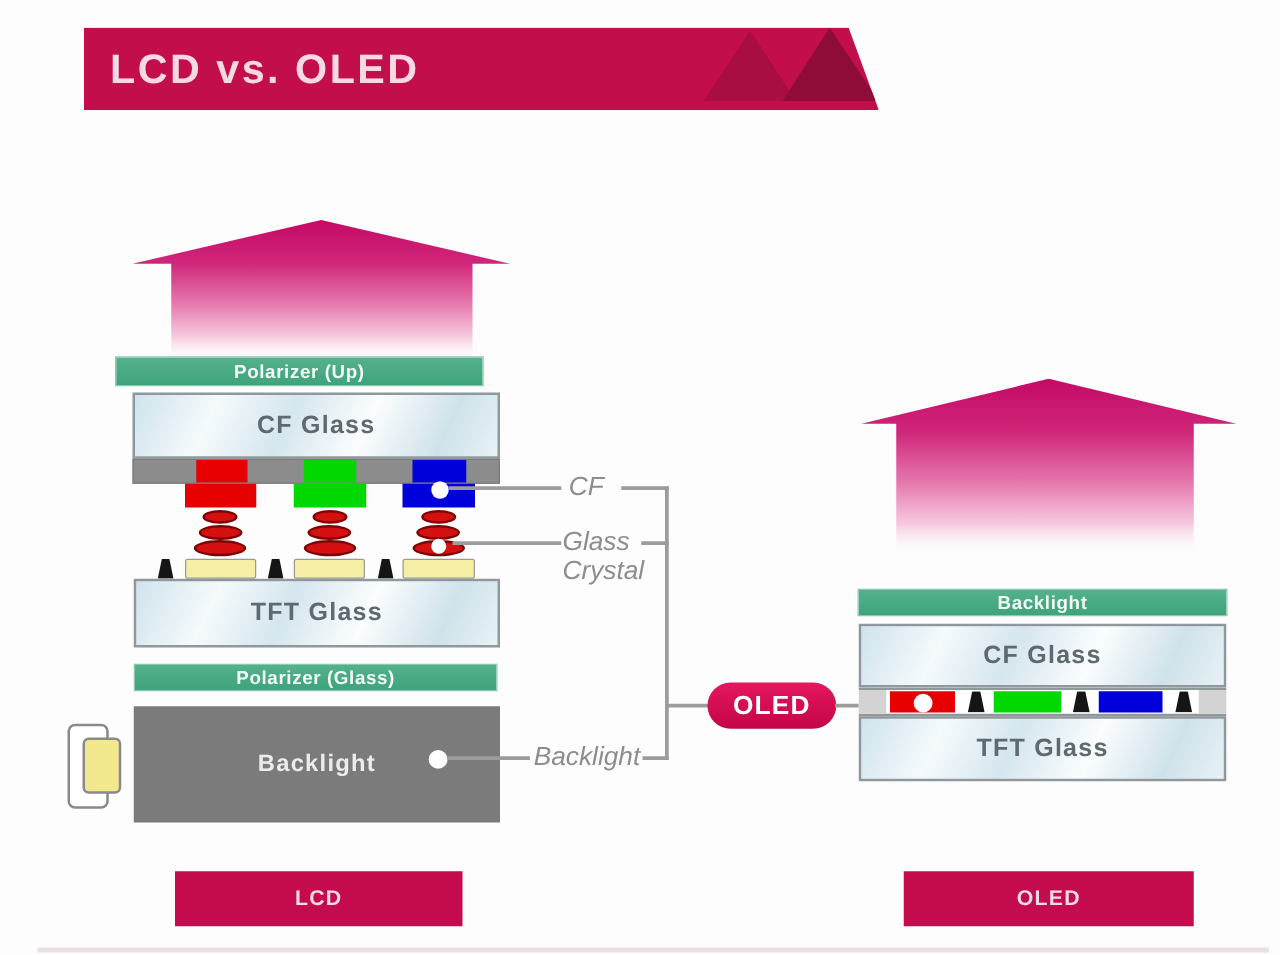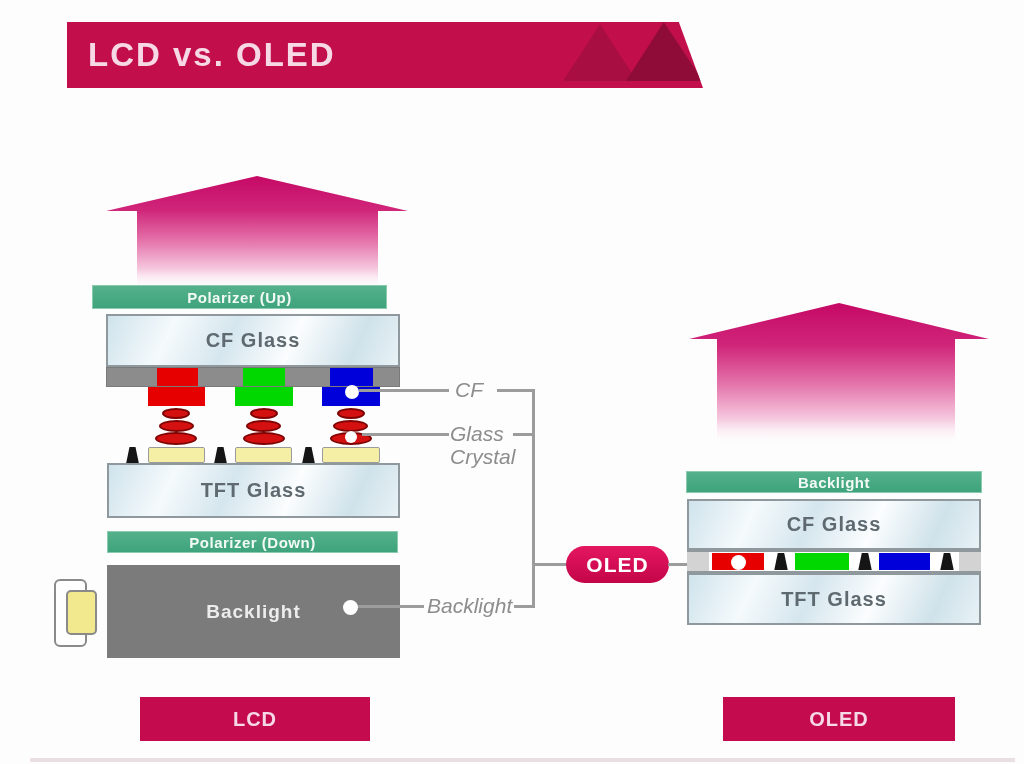--- a/index.html
+++ b/index.html
@@ -26,21 +26,21 @@
             color:#f2faf6;font-size:15px;font-weight:700;letter-spacing:.5px;}
   .glass{position:absolute;border:2px solid var(--glass-border,#8e989d);
          background:linear-gradient(115deg,#cfe3ec 0%,#f5fafc 22%,#d5e6ee 42%,#fbfdfe 63%,#cfe2ea 84%,#e8f2f6 100%);
          display:flex;align-items:center;justify-content:center;
          color:var(--glass-text,#5e6a70);font-size:20px;font-weight:700;letter-spacing:1px;}
   .line{position:absolute;background:var(--line-gray,#9c9c9c);}
   .anno{position:absolute;color:var(--annotation-text,#8d8d8d);font-size:21px;line-height:22px;font-style:italic;}
   .dot{position:absolute;background:#ffffff;border-radius:50%;}
   .caption{position:absolute;width:230px;height:44px;background:var(--caption-box,#c30b4e);
            display:flex;align-items:center;justify-content:center;
-           color:var(--title-text,#f3d0de);font-size:20px;font-weight:700;letter-spacing:1px;}
+           color:var(--title-text,#f3d0de);font-size:17px;font-weight:700;letter-spacing:1px;}
   .trap{position:absolute;background:var(--tft-black,#151515);
         clip-path:polygon(30% 0,70% 0,92% 100%,8% 100%);}
   .oval{position:absolute;border-radius:50%;background:var(--lc-red,#d51010);
         border:2px solid var(--lc-red-border,#7e0404);box-sizing:border-box;}
   .electrode{position:absolute;background:var(--electrode-yellow,#f5efa6);
              border:1px solid #9a9a9a;border-radius:2px;box-sizing:border-box;}
 
   
   .graystrip{position:absolute;left:106px;top:367px;width:294px;height:20px;
              background:var(--filter-strip-gray,#8c8c8c);border:1px solid #7a7a7a;box-sizing:border-box;}
@@ -128,21 +128,21 @@
   <div class="trap" style="left:213px;top:447px;width:15px;height:16px;"></div>
   <div class="electrode" style="left:235px;top:447px;width:57px;height:16px;"></div>
   <div class="trap" style="left:301px;top:447px;width:15px;height:16px;"></div>
   <div class="electrode" style="left:322px;top:447px;width:58px;height:16px;"></div>
 
   <div class="glass" style="left:107px;top:463px;width:289px;height:51px;">
     <span>TFT Glass</span>
   </div>
 
   <div class="greenbar" style="left:107px;top:531px;width:289px;height:20px;">
-    <span>Polarizer (Down)</span>
+    <span>Polarizer (Glass)</span>
   </div>
 
   <div class="backlight">
     <span>Backlight</span>
   </div>
   <div class="dot" style="left:343px;top:600px;width:15px;height:15px;"></div>
 
   <div class="lamp-outer"></div>
   <div class="lamp-inner"></div>
 

